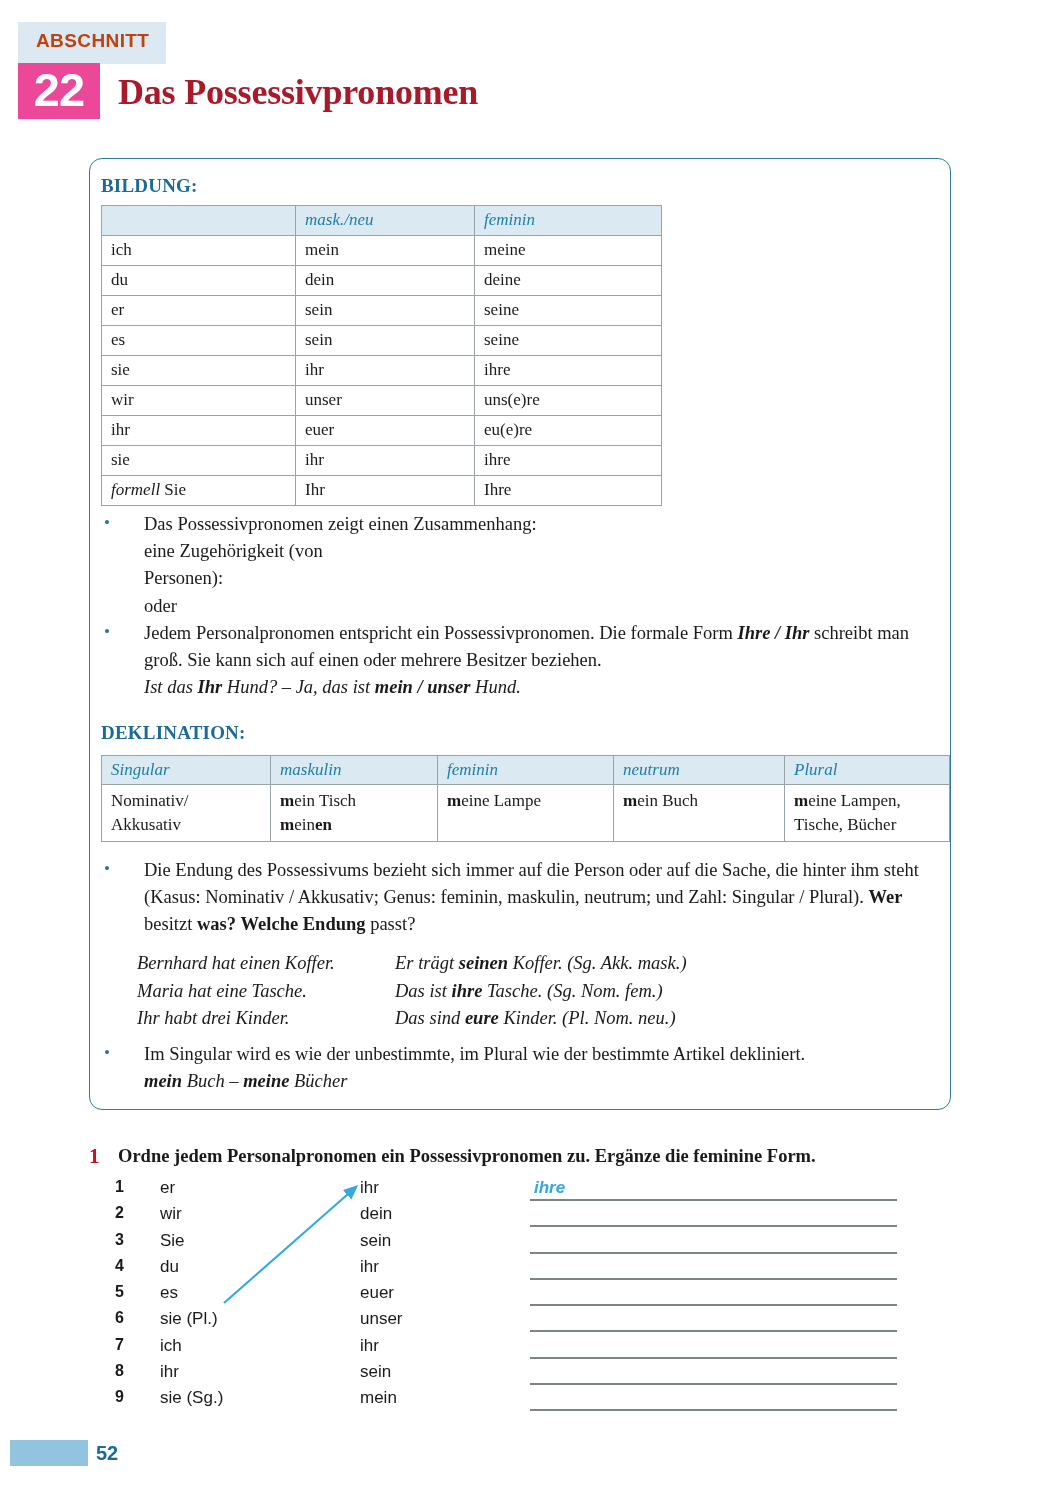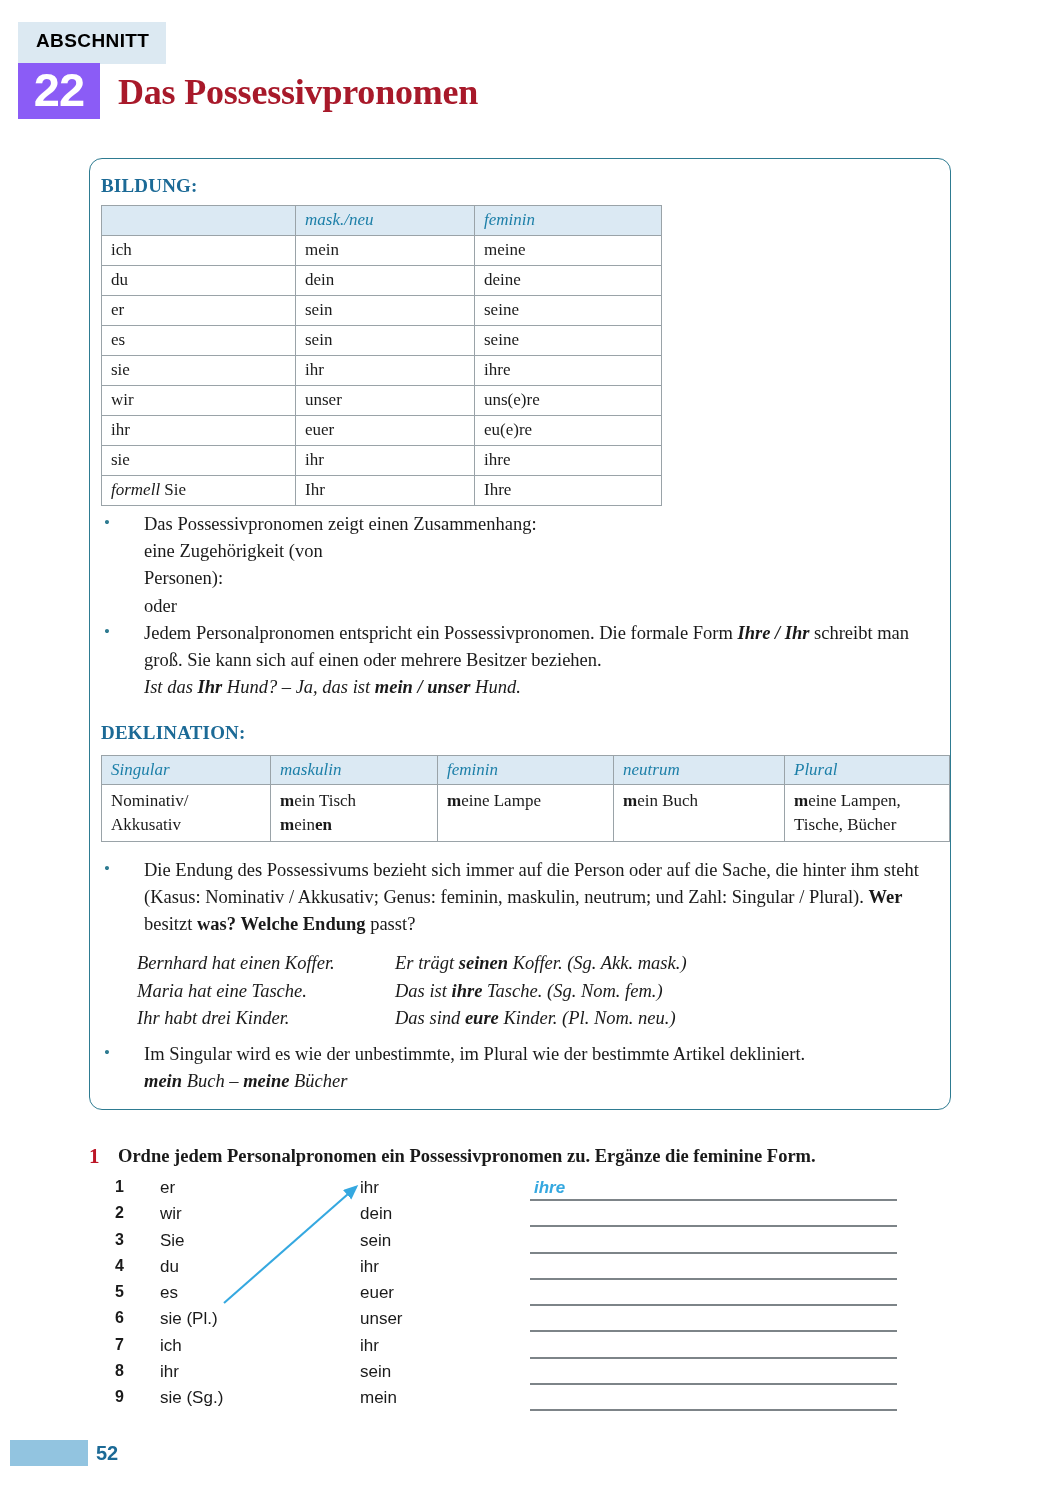--- a/index.html
+++ b/index.html
@@ -29,27 +29,27 @@
     width: 148px; height: 42px;
     background: #dce9f2;
   }
   .abschnitt-label {
     position: absolute;
     left: 36px; top: 30px;
     font-family: "Liberation Sans", sans-serif;
     font-weight: bold;
     font-size: 19px;
     letter-spacing: 0.4px;
-    color: #000000;
+    color: #c2410c;
   }
   .number-block {
     position: absolute;
     left: 18px; top: 63px;
     width: 82px; height: 56px;
-    background: #8b5cf6;
+    background: #ec4899;
   }
   .number-text {
     position: absolute;
     left: 0; top: -2px;
     width: 82px;
     text-align: center;
     font-family: "Liberation Sans", sans-serif;
     font-weight: bold;
     font-size: 47px;
     color: #ffffff;

